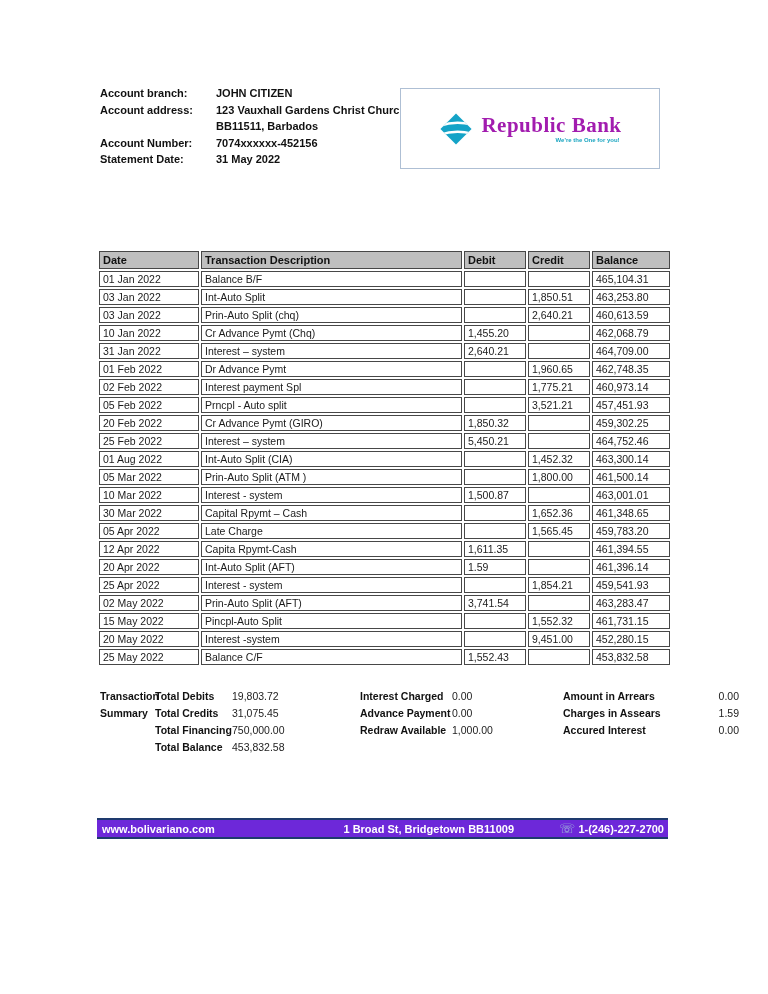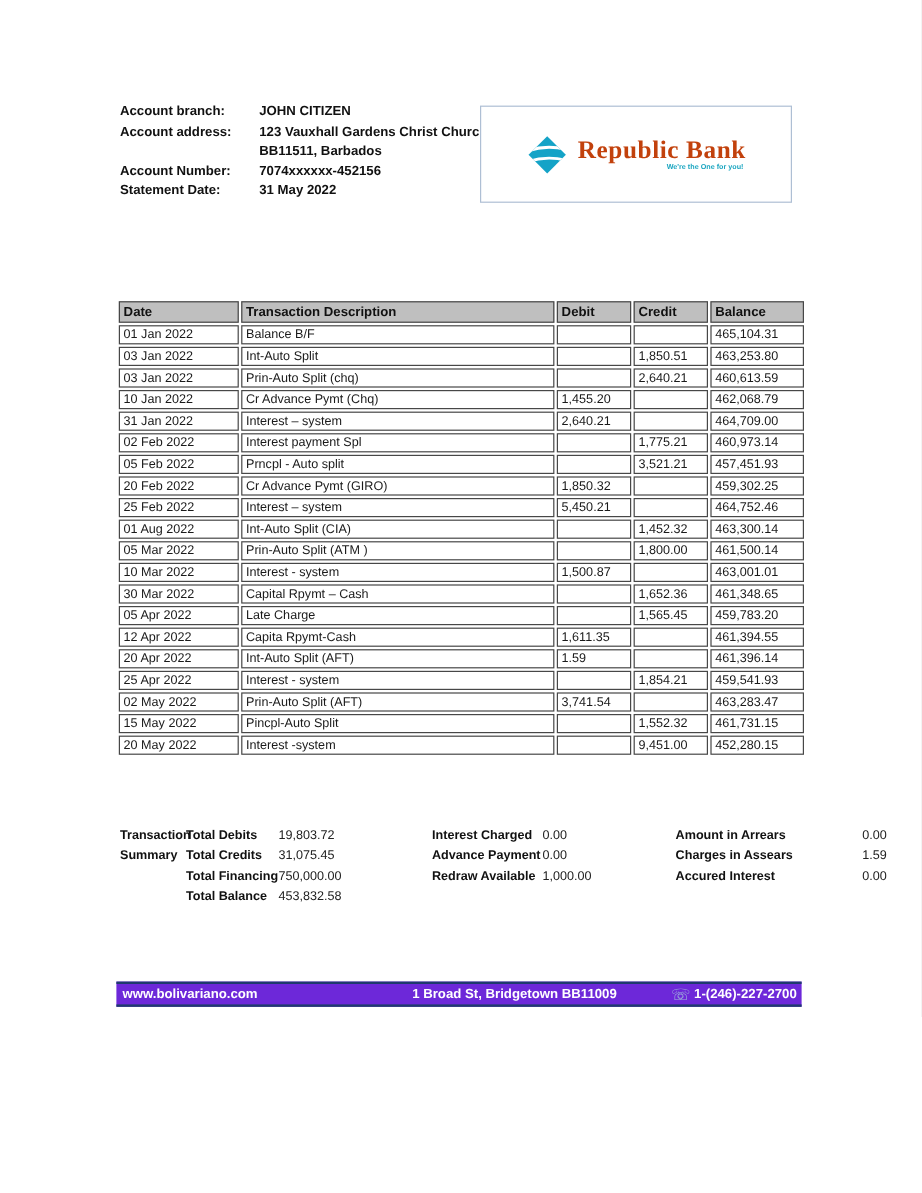--- a/index.html
+++ b/index.html
@@ -29,21 +29,21 @@
     position:absolute;left:400px;top:88px;width:258px;height:79px;
     border:1px solid #aebfd4;
     background:#fff;
     display:flex;align-items:center;justify-content:center;
   }
   .logo-inner{display:flex;align-items:center;gap:7px;}
   .logo-icon{display:block;width:36px;height:36px;flex:0 0 auto;}
   .logo-text-wrap{display:flex;flex-direction:column;align-items:flex-end;}
   .logo-text{
     font-family:"Liberation Serif", serif;
-    font-weight:bold;font-size:21px;color:#c2410c;
+    font-weight:bold;font-size:21px;color:#a21caf;
     letter-spacing:0.5px;white-space:nowrap;line-height:21px;
   }
   .logo-tagline{
     font-size:6px;color:#1aa5c0;font-weight:bold;
     margin-top:1px;margin-right:2px;white-space:nowrap;
   }
 
   
   table.tx{
     position:absolute;left:97px;top:249px;
@@ -183,20 +183,27 @@
           <td>462,068.79</td>
         </tr>
         <tr>
           <td>31 Jan 2022</td>
           <td>Interest – system</td>
           <td>2,640.21</td>
           <td></td>
           <td>464,709.00</td>
         </tr>
         <tr>
+          <td>01 Feb 2022</td>
+          <td>Dr Advance Pymt</td>
+          <td></td>
+          <td>1,960.65</td>
+          <td>462,748.35</td>
+        </tr>
+        <tr>
           <td>02 Feb 2022</td>
           <td>Interest payment Spl</td>
           <td></td>
           <td>1,775.21</td>
           <td>460,973.14</td>
         </tr>
         <tr>
           <td>05 Feb 2022</td>
           <td>Prncpl  - Auto split</td>
           <td></td>
@@ -286,20 +293,27 @@
           <td></td>
           <td>1,552.32</td>
           <td>461,731.15</td>
         </tr>
         <tr>
           <td>20 May 2022</td>
           <td>Interest -system</td>
           <td></td>
           <td>9,451.00</td>
           <td>452,280.15</td>
+        </tr>
+        <tr>
+          <td>25 May 2022</td>
+          <td>Balance C/F</td>
+          <td>1,552.43</td>
+          <td></td>
+          <td>453,832.58</td>
         </tr>
       </tbody>
   </table>
 
   <div class="summary">
     <div class="summary-title">
       <div>Transaction</div>
       <div>Summary</div>
     </div>
     <div class="sum-grid" id="sum-left">

